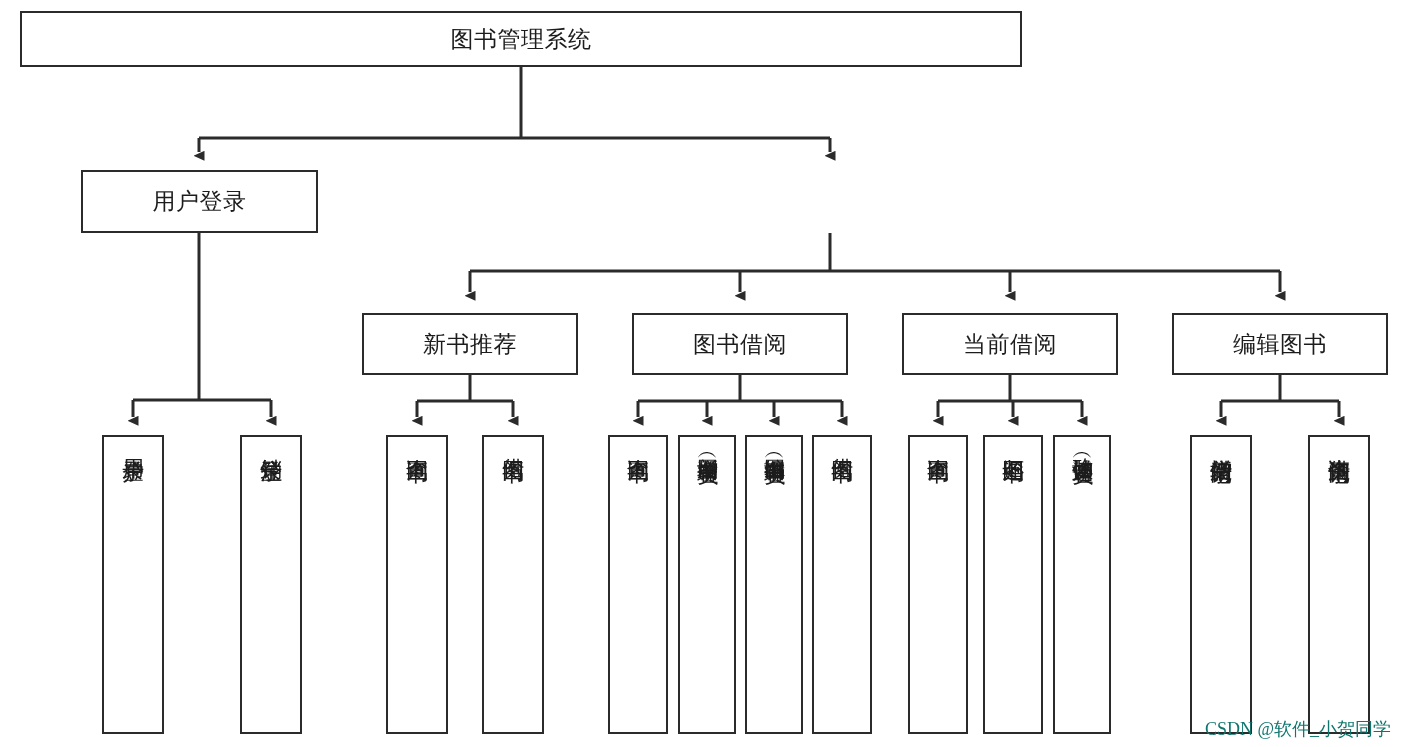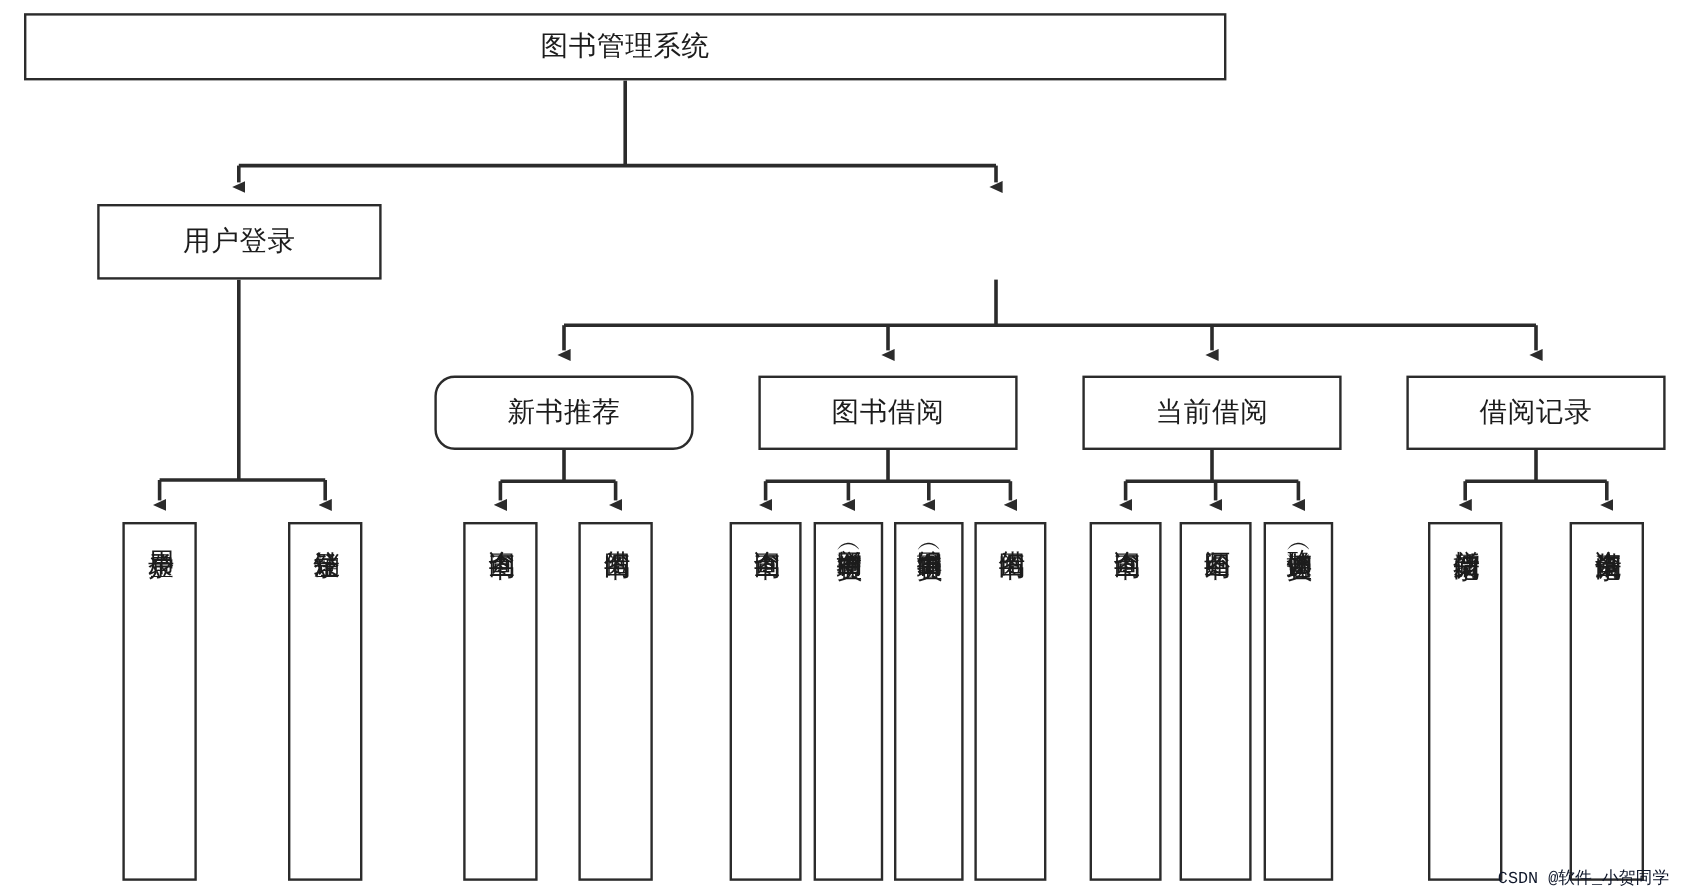--- a/index.html
+++ b/index.html
@@ -60,25 +60,25 @@
     letter-spacing: 1px;
     white-space: nowrap;
   }
   .node.leaf.tall-text .label {
     font-size: 21px;
   }
   #watermark {
     position: absolute;
     right: 14px;
     bottom: 6px;
-    font-size: 14px;
-    color: #0f172a;
+    font-size: 18px;
+    color: #0f766e;
     z-index: 5;
     white-space: nowrap;
-    font-family: Liberation Mono, monospace;
+    font-family: Liberation Serif, serif;
   }
 </style>
 </head>
 <body>
 
 <div id="canvas">
 
   <svg id="edges" viewBox="0 0 1405 747" xmlns="http://www.w3.org/2000/svg">
     <defs>
       <marker id="arrow" markerWidth="10" markerHeight="11" refX="1.2" refY="5.5" orient="auto" markerUnits="userSpaceOnUse">
@@ -130,31 +130,31 @@
   </svg>
 
   <div class="node" style="left:20px; top:11px; width:1002px; height:56px;">
     <span class="label">图书管理系统</span>
   </div>
 
   <div class="node" style="left:81px; top:170px; width:237px; height:63px;">
     <span class="label">用户登录</span>
   </div>
 
-  <div class="node" style="left:362px; top:313px; width:216px; height:62px;border-radius:17px;">
+  <div class="node" style="left:362px; top:313px; width:216px; height:62px;">
     <span class="label">新书推荐</span>
   </div>
   <div class="node" style="left:902px; top:313px; width:216px; height:62px;">
     <span class="label">当前借阅</span>
   </div>
   <div class="node" style="left:632px; top:313px; width:216px; height:62px;">
     <span class="label">图书借阅</span>
   </div>
   <div class="node" style="left:1172px; top:313px; width:216px; height:62px;">
-    <span class="label">借阅记录</span>
+    <span class="label">编辑图书</span>
   </div>
 
   <div class="node leaf" style="left:102px; top:435px; width:62px; height:299px;">
     <span class="label">用户登录</span>
   </div>
   <div class="node leaf" style="left:240px; top:435px; width:62px; height:299px;">
     <span class="label">注销登录</span>
   </div>
 
   <div class="node leaf" style="left:386px; top:435px; width:62px; height:299px;">

